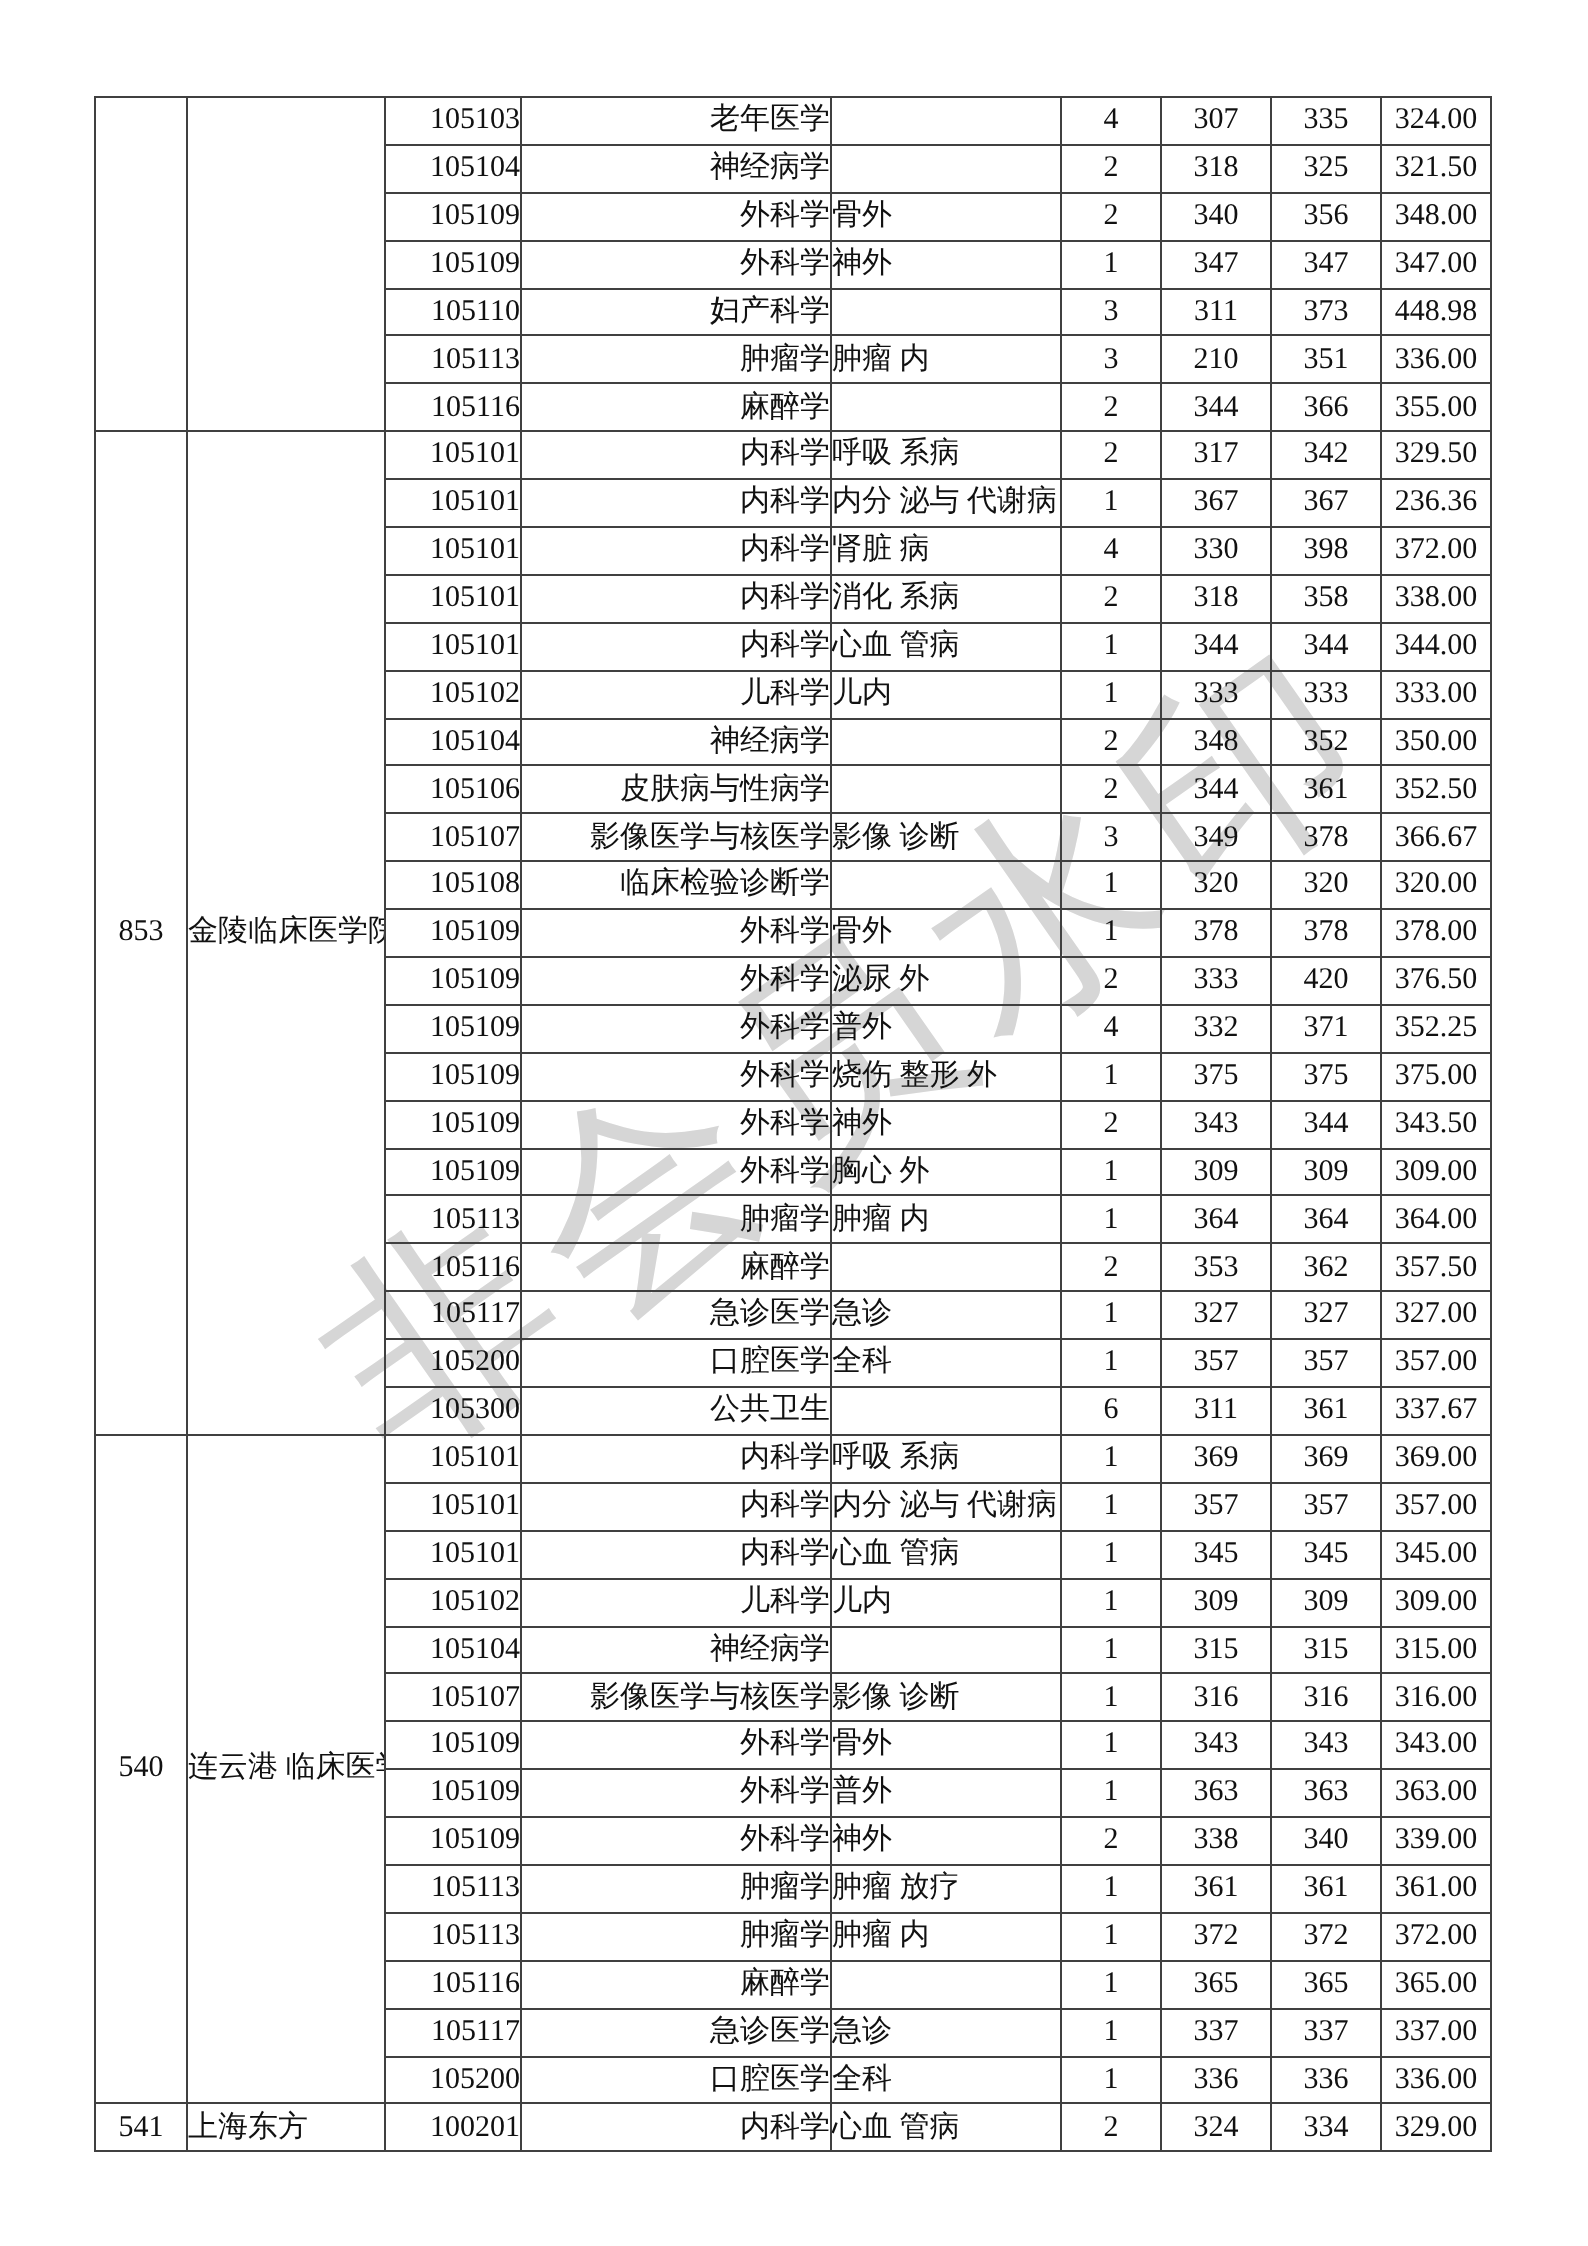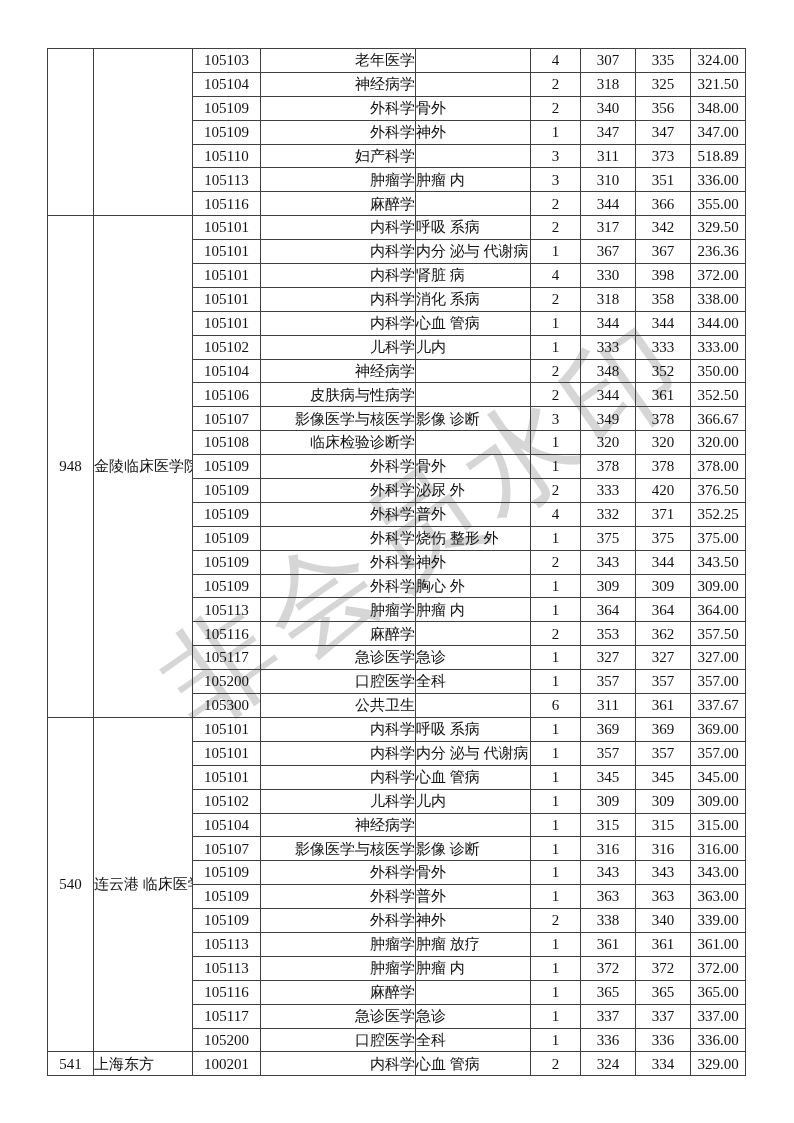--- a/index.html
+++ b/index.html
@@ -40,21 +40,21 @@
     font-size:15px;
     line-height:1.1;
     vertical-align:middle;
     padding:0;
     overflow:hidden;
     white-space:nowrap;
   }
   #score-table tr{height:23.9px;}
   td.c-code{text-align:center;}
   td.c-name{text-align:left;white-space:pre-line;line-height:1.5;}
-  td.c-mcode{text-align:center;padding-left:3px;}
+  td.c-mcode{text-align:right;padding-left:3px;}
   td.c-major{text-align:right;padding-left:5px;}
   td.c-dir{text-align:left;padding-left:5px;margin-left:40px;}
   td.c-num{text-align:center;}
 </style>
 </head>
 <body>
 
 <div id="page">
   <div id="watermark" style="color: rgb(214, 214, 214);">非会员水印</div>
 
@@ -109,42 +109,42 @@
           <td class="c-num">347</td>
           <td class="c-num">347.00</td>
         </tr>
         <tr>
           <td class="c-mcode">105110</td>
           <td class="c-major">妇产科学</td>
           <td class="c-dir"></td>
           <td class="c-num">3</td>
           <td class="c-num">311</td>
           <td class="c-num">373</td>
-          <td class="c-num">518.89</td>
+          <td class="c-num">448.98</td>
         </tr>
         <tr>
           <td class="c-mcode">105113</td>
           <td class="c-major">肿瘤学</td>
           <td class="c-dir">肿瘤 内</td>
           <td class="c-num">3</td>
-          <td class="c-num">310</td>
+          <td class="c-num">210</td>
           <td class="c-num">351</td>
           <td class="c-num">336.00</td>
         </tr>
         <tr>
           <td class="c-mcode">105116</td>
           <td class="c-major">麻醉学</td>
           <td class="c-dir"></td>
           <td class="c-num">2</td>
           <td class="c-num">344</td>
           <td class="c-num">366</td>
           <td class="c-num">355.00</td>
         </tr>
         <tr>
-          <td class="c-code" rowspan="21">948</td>
+          <td class="c-code" rowspan="21">853</td>
           <td class="c-name" rowspan="21">金陵临床医学院</td>
           <td class="c-mcode">105101</td>
           <td class="c-major">内科学</td>
           <td class="c-dir">呼吸 系病</td>
           <td class="c-num">2</td>
           <td class="c-num">317</td>
           <td class="c-num">342</td>
           <td class="c-num">329.50</td>
         </tr>
         <tr>

